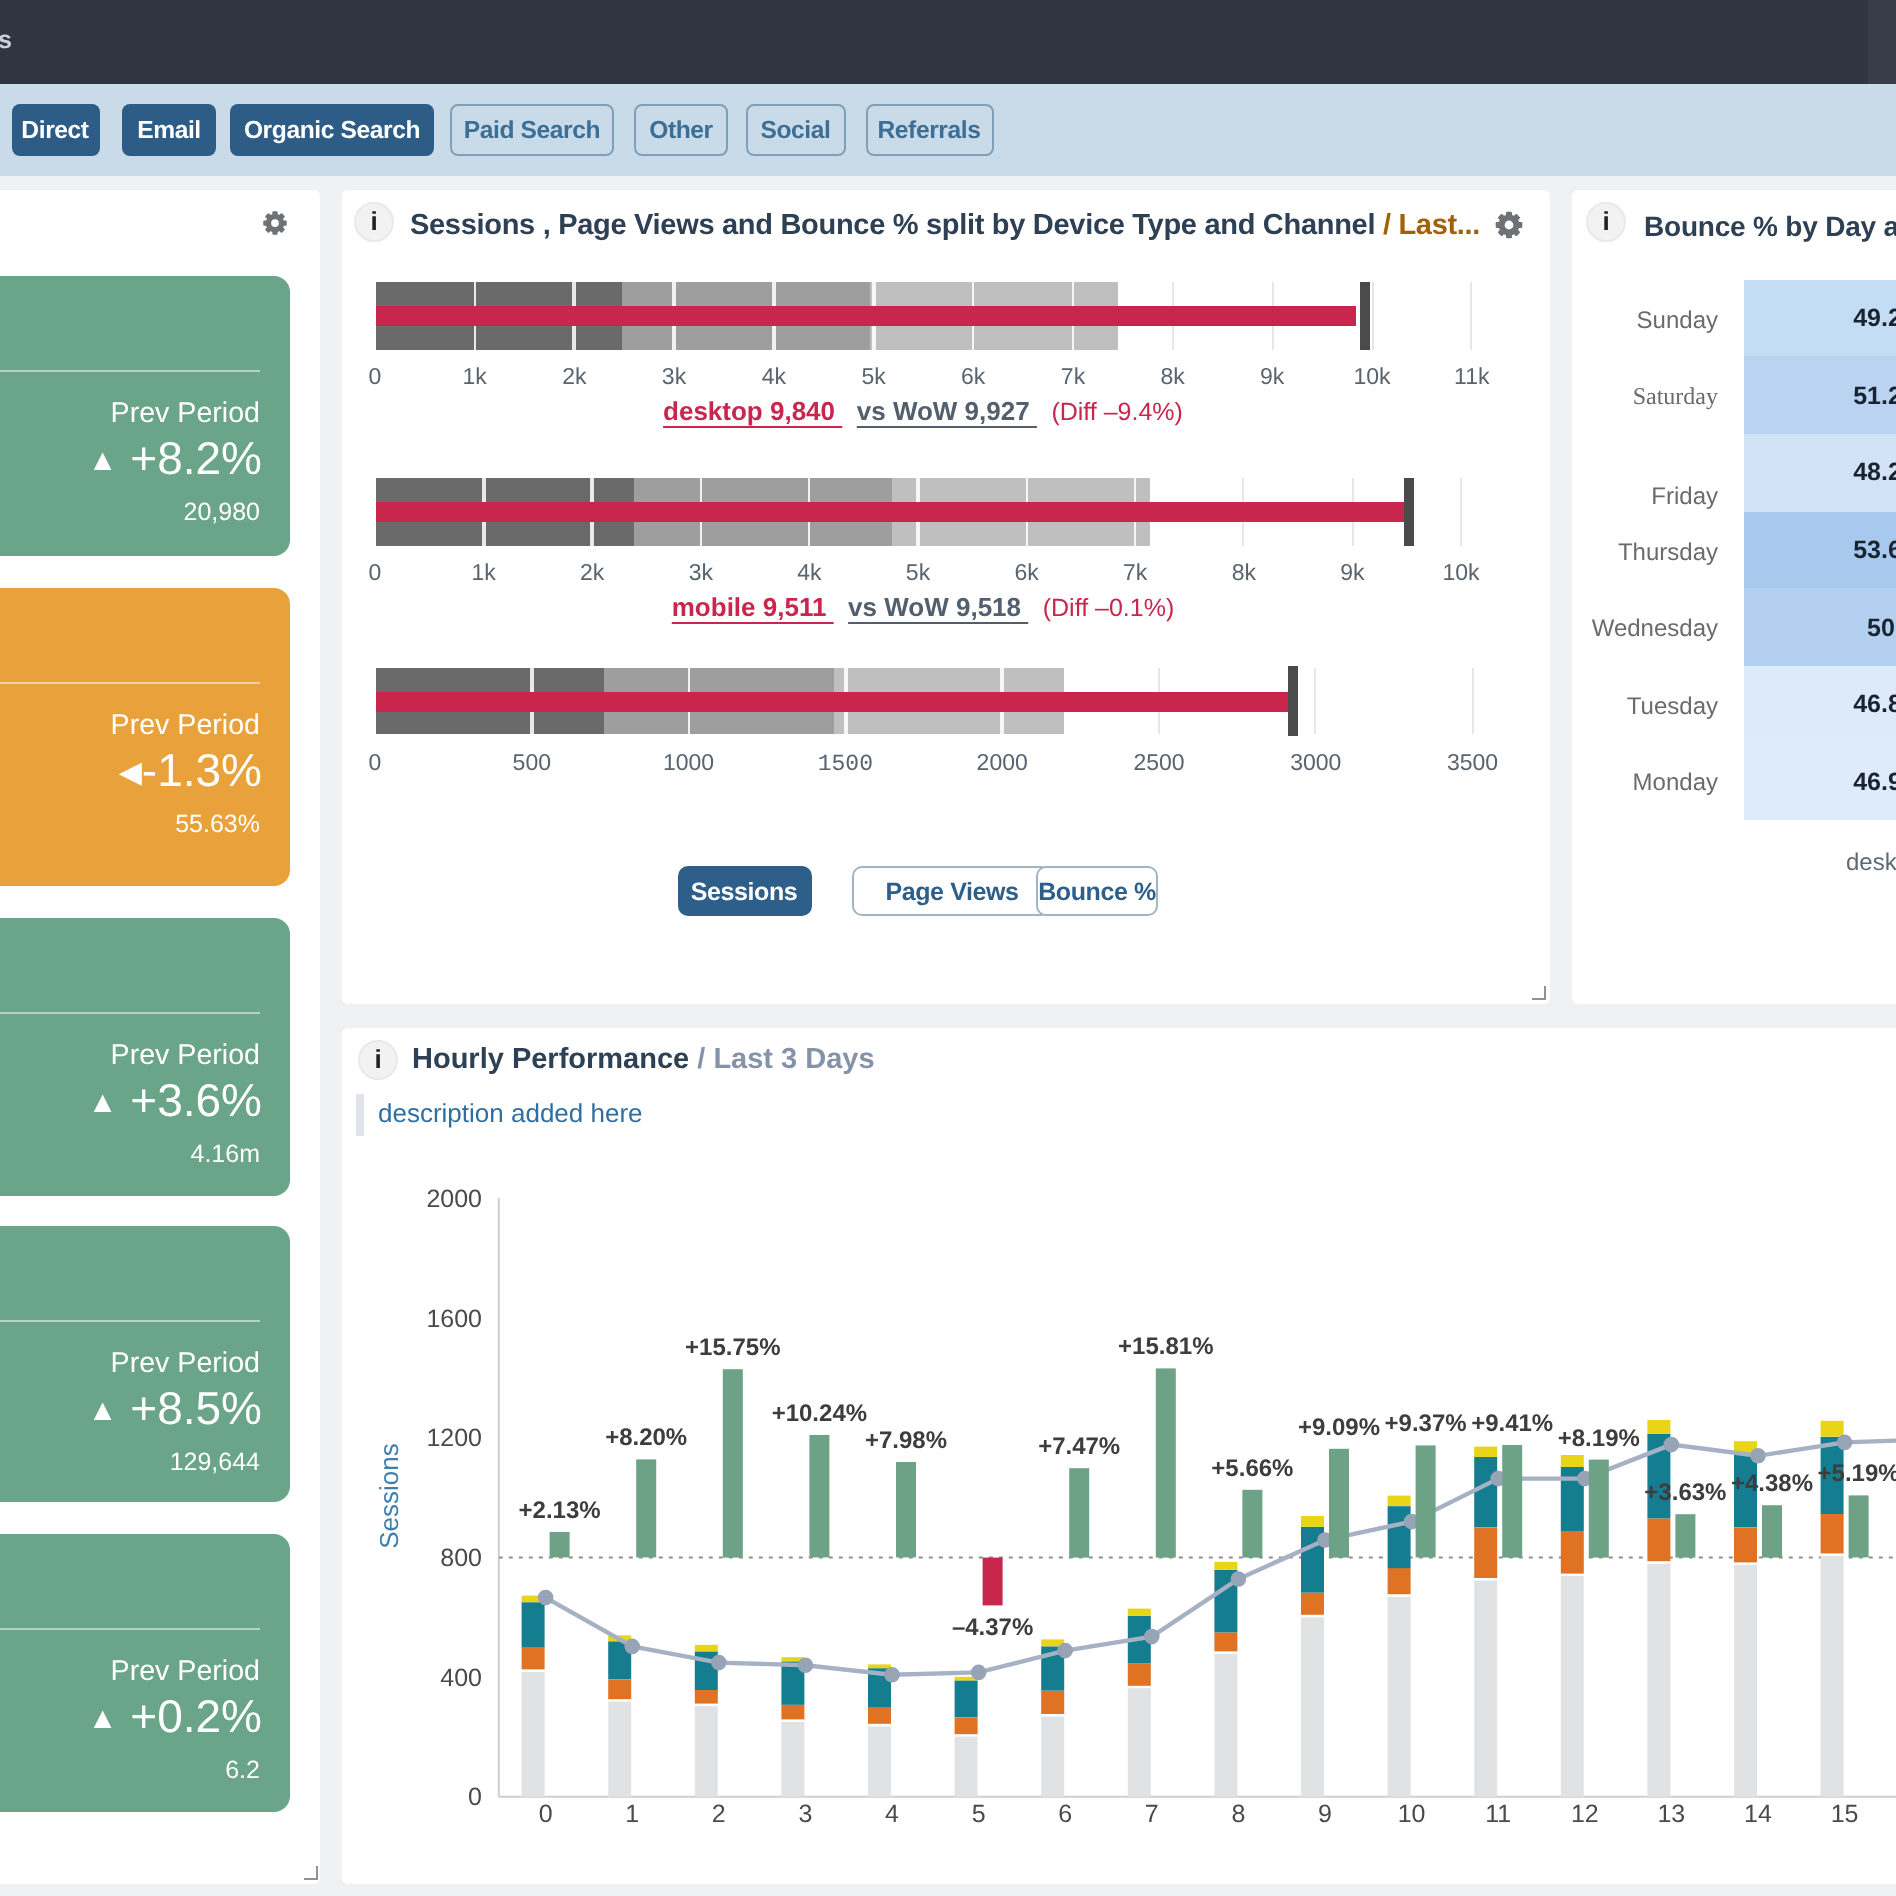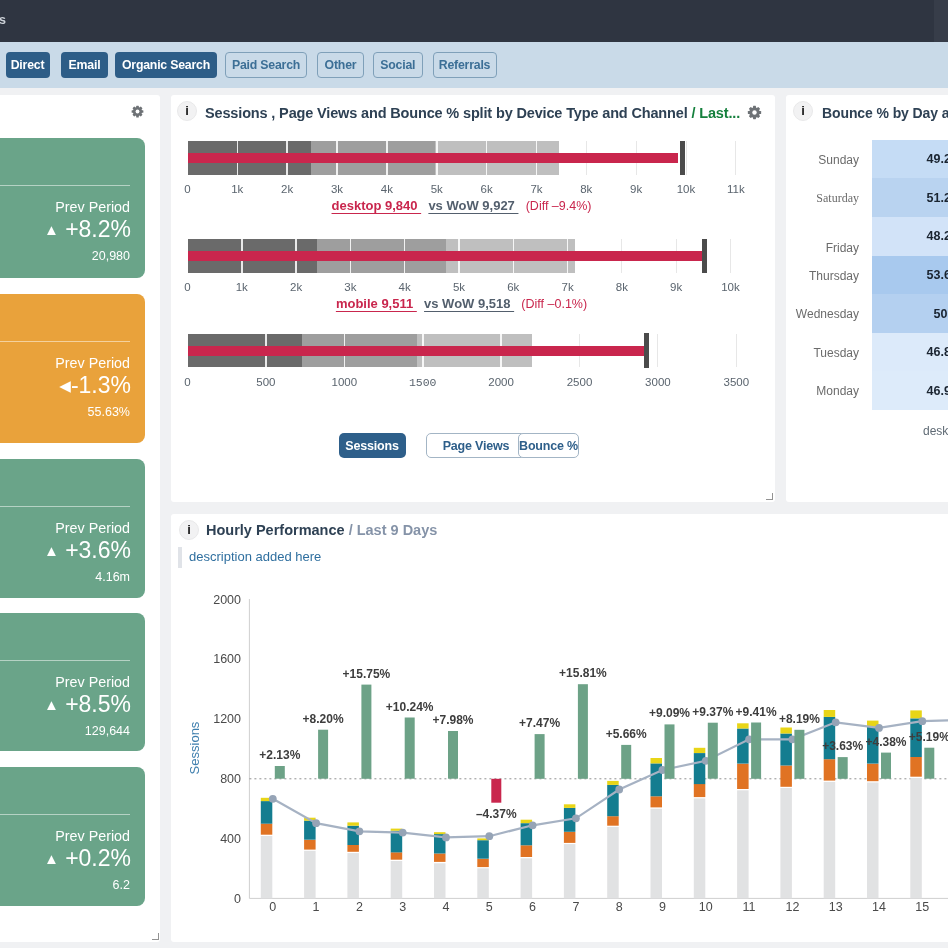--- a/index.html
+++ b/index.html
@@ -76,21 +76,21 @@
 </div>
 <div class="card" style="top:767.4px;height:138.4px;background:#6aa489;">
 <div class="sep"></div>
 <div class="pp">Prev Period</div>
 <div class="big"><span style="font-size:15px;vertical-align:2px;">▲</span> +0.2%</div>
 <div class="sm">6.2</div>
 </div>
 <div class="rsz" style="left:152px;top:933px;"></div>
 <div class="panel" style="left:171px;top:95px;width:604px;height:407px;"></div>
 <div class="iicon" style="left:177px;top:101px;">i</div>
-<div class="abs" style="left:205px;top:105px;width:560px;font-size:14.5px;font-weight:bold;letter-spacing:-0.15px;color:#2e4154;white-space:nowrap;">Sessions , Page Views and Bounce % split by Device Type and Channel <span style="color:#15803d;">/ Last...</span></div>
+<div class="abs" style="left:205px;top:105px;width:560px;font-size:14.5px;font-weight:bold;letter-spacing:-0.15px;color:#2e4154;white-space:nowrap;">Sessions , Page Views and Bounce % split by Device Type and Channel <span style="color:#a16207;">/ Last...</span></div>
 <div class="abs" style="left:745.5px;top:104px;"><svg width="17" height="17" viewBox="0 0 24 24">
         <rect x="17.20" y="9.90" width="4.2" height="4.2" rx="0.8" transform="rotate(0 19.30 12.00)" fill="#6e7276"></rect>
         <rect x="15.06" y="15.06" width="4.2" height="4.2" rx="0.8" transform="rotate(45 17.16 17.16)" fill="#6e7276"></rect>
         <rect x="9.90" y="17.20" width="4.2" height="4.2" rx="0.8" transform="rotate(90 12.00 19.30)" fill="#6e7276"></rect>
         <rect x="4.74" y="15.06" width="4.2" height="4.2" rx="0.8" transform="rotate(135 6.84 17.16)" fill="#6e7276"></rect>
         <rect x="2.60" y="9.90" width="4.2" height="4.2" rx="0.8" transform="rotate(180 4.70 12.00)" fill="#6e7276"></rect>
         <rect x="4.74" y="4.74" width="4.2" height="4.2" rx="0.8" transform="rotate(225 6.84 6.84)" fill="#6e7276"></rect>
         <rect x="9.90" y="2.60" width="4.2" height="4.2" rx="0.8" transform="rotate(270 12.00 4.70)" fill="#6e7276"></rect>
         <rect x="15.06" y="4.74" width="4.2" height="4.2" rx="0.8" transform="rotate(315 17.16 6.84)" fill="#6e7276"></rect>
         <circle cx="12" cy="12" r="7.4" fill="#6e7276"></circle>
@@ -196,21 +196,21 @@
 <div class="hval" style="top:306.5px;">50.9%</div>
 <div class="hrow" style="top:332.6px;height:39.30px;background:#dceafa;"></div>
 <div class="dlab" style="top:345.6px;">Tuesday</div>
 <div class="hval" style="top:345.1px;">46.84%</div>
 <div class="hrow" style="top:371.1px;height:39.30px;background:#ddebfa;"></div>
 <div class="dlab" style="top:384.1px;">Monday</div>
 <div class="hval" style="top:383.6px;">46.91%</div>
 <div class="abs" style="left:923px;top:424px;white-space:nowrap;font-size:12px;color:#5f6a74;">desktop</div>
 <div class="panel" style="left:171px;top:514px;width:1000px;height:428px;"></div>
 <div class="iicon" style="left:179px;top:520px;">i</div>
-<div class="abs" style="left:206px;top:522px;font-size:14.5px;font-weight:bold;color:#2e4154;white-space:nowrap;">Hourly Performance <span style="color:#8593a8;">/ Last 9 Days</span></div>
+<div class="abs" style="left:206px;top:522px;font-size:14.5px;font-weight:bold;color:#2e4154;white-space:nowrap;">Hourly Performance <span style="color:#8593a8;">/ Last 3 Days</span></div>
 <div class="abs" style="left:178px;top:547px;width:3.5px;height:21px;background:#e0e3e8;"></div>
 <div class="abs" style="left:189px;top:549px;font-size:13px;color:#2f6f9f;">description added here</div>
 <svg class="abs" style="left:171px;top:514px;" width="777" height="418" viewBox="0 0 777 418">
       <line x1="78.4" y1="85" x2="78.4" y2="384.4" stroke="#cfcfcf" stroke-width="1"></line>
       <line x1="78.4" y1="384.4" x2="777" y2="384.4" stroke="#cfcfcf" stroke-width="1"></line>
       <text x="70" y="388.6" font-size="12.5" fill="#4a4a4a" text-anchor="end">0</text>
       <text x="70" y="328.8" font-size="12.5" fill="#4a4a4a" text-anchor="end">400</text>
       <text x="70" y="269.0" font-size="12.5" fill="#4a4a4a" text-anchor="end">800</text>
       <text x="70" y="209.2" font-size="12.5" fill="#4a4a4a" text-anchor="end">1200</text>
       <text x="70" y="149.4" font-size="12.5" fill="#4a4a4a" text-anchor="end">1600</text>

